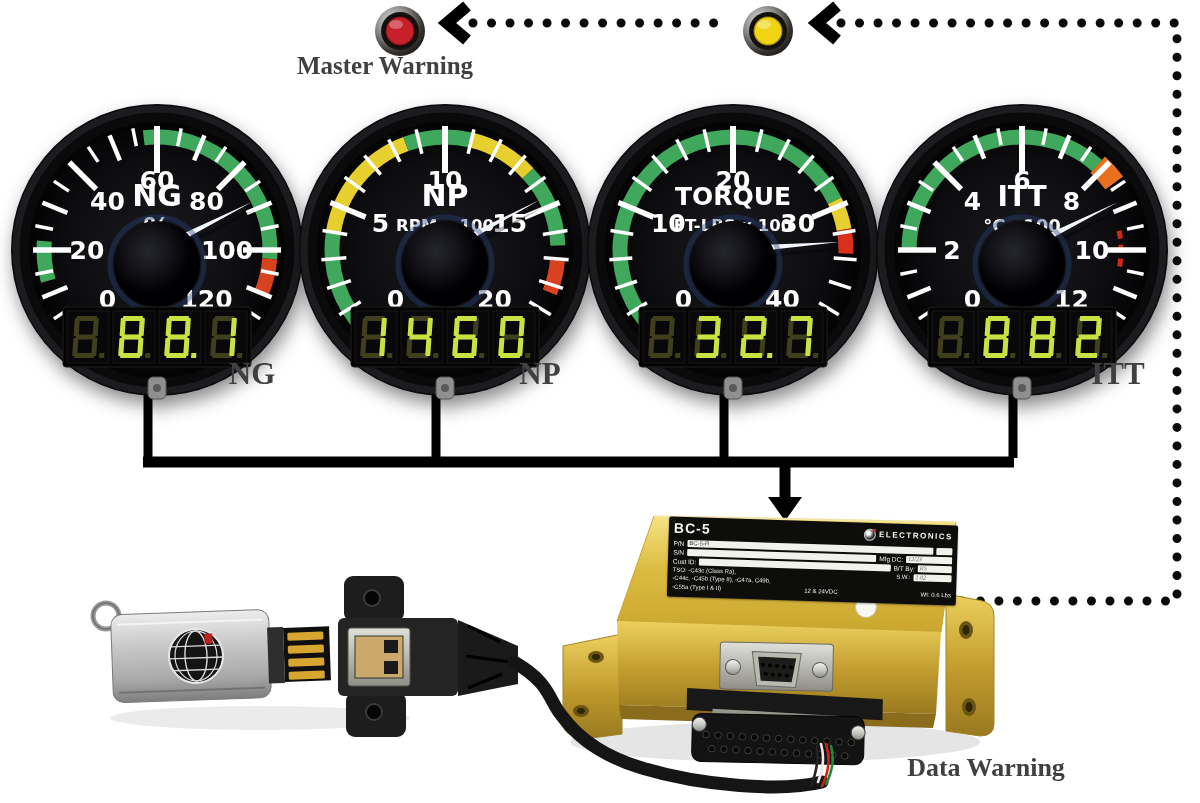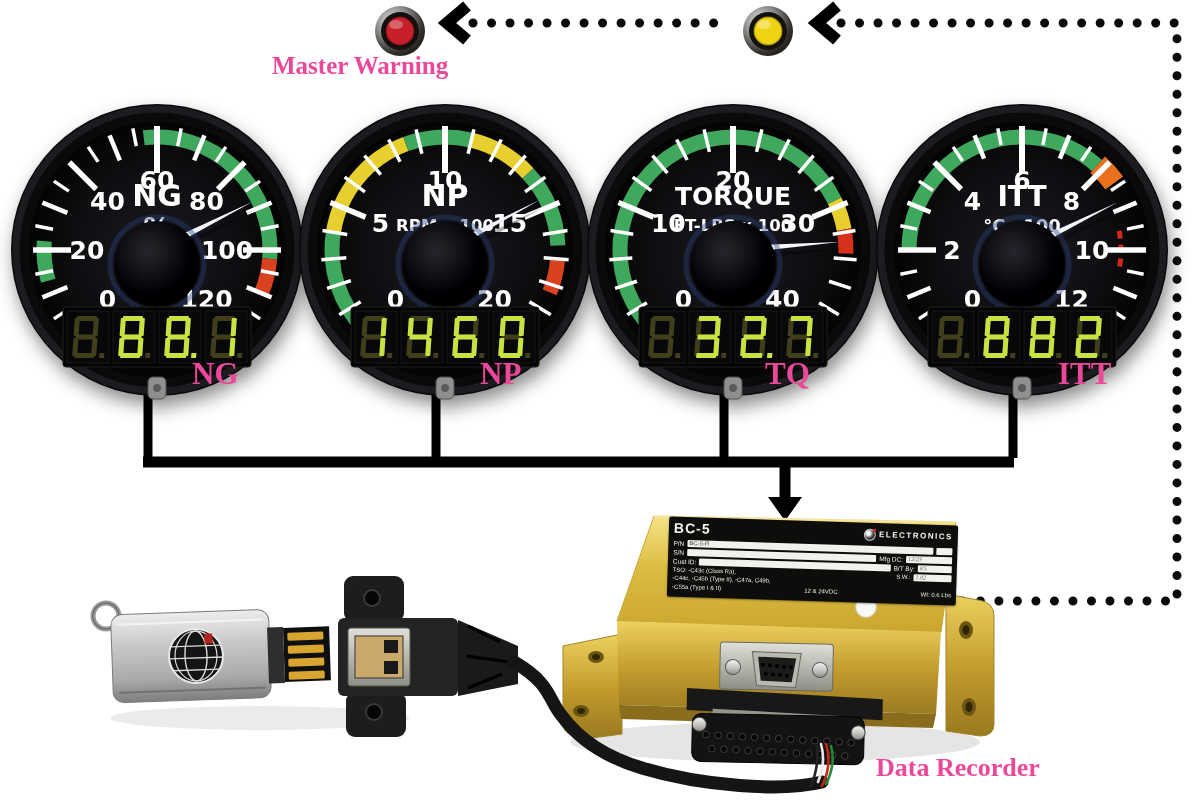--- a/index.html
+++ b/index.html
@@ -2,22 +2,22 @@
 <html><head>
 <meta charset="utf-8">
 <style>
   html,body{margin:0;padding:0;background:#fff;}
   .stage{position:relative;width:1200px;height:803px;background:#fff;overflow:hidden;
          font-family:"Liberation Sans",sans-serif;}
   .stage svg{display:block;}
   #base{position:absolute;left:0;top:0;}
   .gauge-slot{position:absolute;width:300px;height:300px;top:100px;}
   .gauge-slot svg{filter:drop-shadow(3px 9px 9px rgba(0,0,0,.45));}
-  .cap{position:absolute;font-family:"Liberation Serif",serif;
-       font-weight:bold;color:#ec4899;}
+  .cap{position:absolute;text-align:center;font-family:"Liberation Serif",serif;
+       font-weight:bold;color:#404040;}
   .cap.g{width:120px;top:356px;font-size:31px;}
   .cap.ann{top:52px;font-size:25px;}
   .cap.dr{left:876px;width:220px;top:753px;font-size:26px;}
   
   .reclabel{position:absolute;left:668px;top:521px;width:289px;height:80px;
     background:#0d0d0c;border-radius:2px;transform:rotate(1.8deg);
     color:#f2f2ee;font-size:6.5px;line-height:1.25;padding:3px 5px;box-sizing:border-box;
     box-shadow:0 1px 2px rgba(0,0,0,.4);}
   .reclabel .hdr{display:flex;align-items:center;justify-content:space-between;margin-bottom:2px;}
   .reclabel .model{font-size:14px;font-weight:bold;letter-spacing:1px;font-family:"Liberation Sans",sans-serif;}
@@ -743,23 +743,22 @@
           <rect x="2" y="37" width="20" height="5" rx="1"></rect>
         </g>
         <rect x="-9" y="127" width="18" height="22" rx="5" fill="#8f8f8f" stroke="#555"></rect>
         <circle cx="0" cy="138" r="4" fill="#5a5a5a"></circle>
       </svg>
     </div>
 
   <div class="cap ann" style="left:272px;width:226px">Master Warning</div>
   <div class="cap g" style="left:192px">NG</div>
   <div class="cap g" style="left:480px">NP</div>
-  <div class="cap g" style="left:765px">TQ</div>
   <div class="cap g" style="left:1058px">ITT</div>
-  <div class="cap dr">Data Recorder</div>
+  <div class="cap dr">Data Warning</div>
 
   <div class="reclabel">
     <div class="hdr">
       <span class="model">BC-5</span>
       <span class="brand">
           <span class="logo-dot"></span>
         <span>ELECTRONICS</span>
         </span>
     </div>
     <div class="row">

